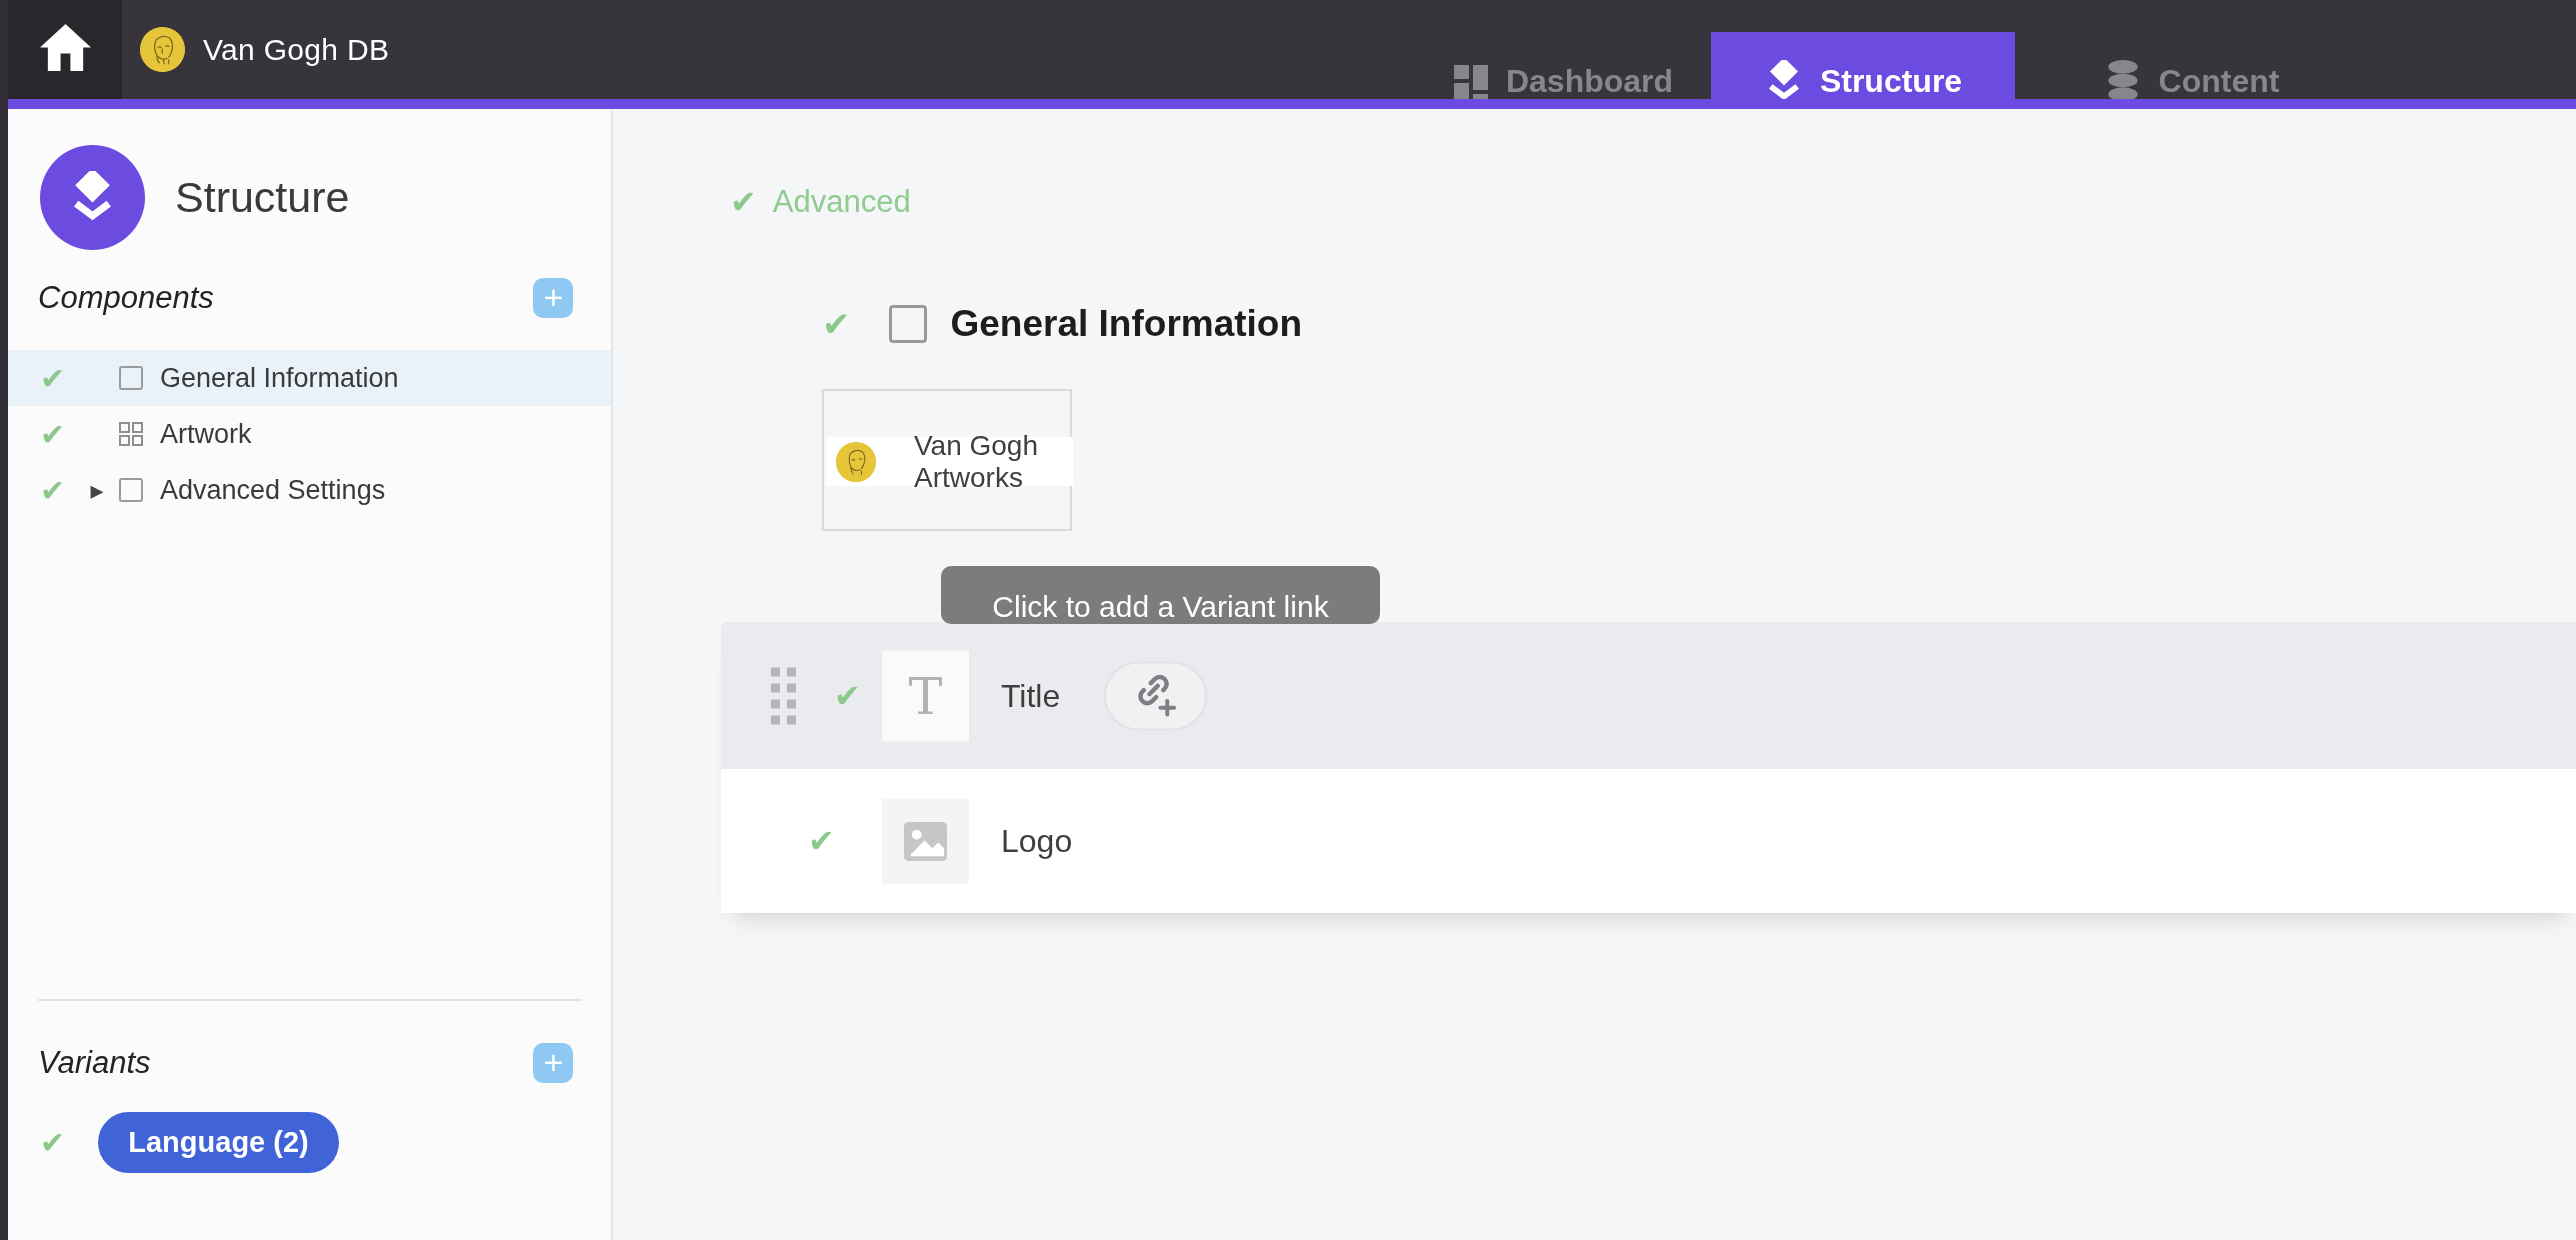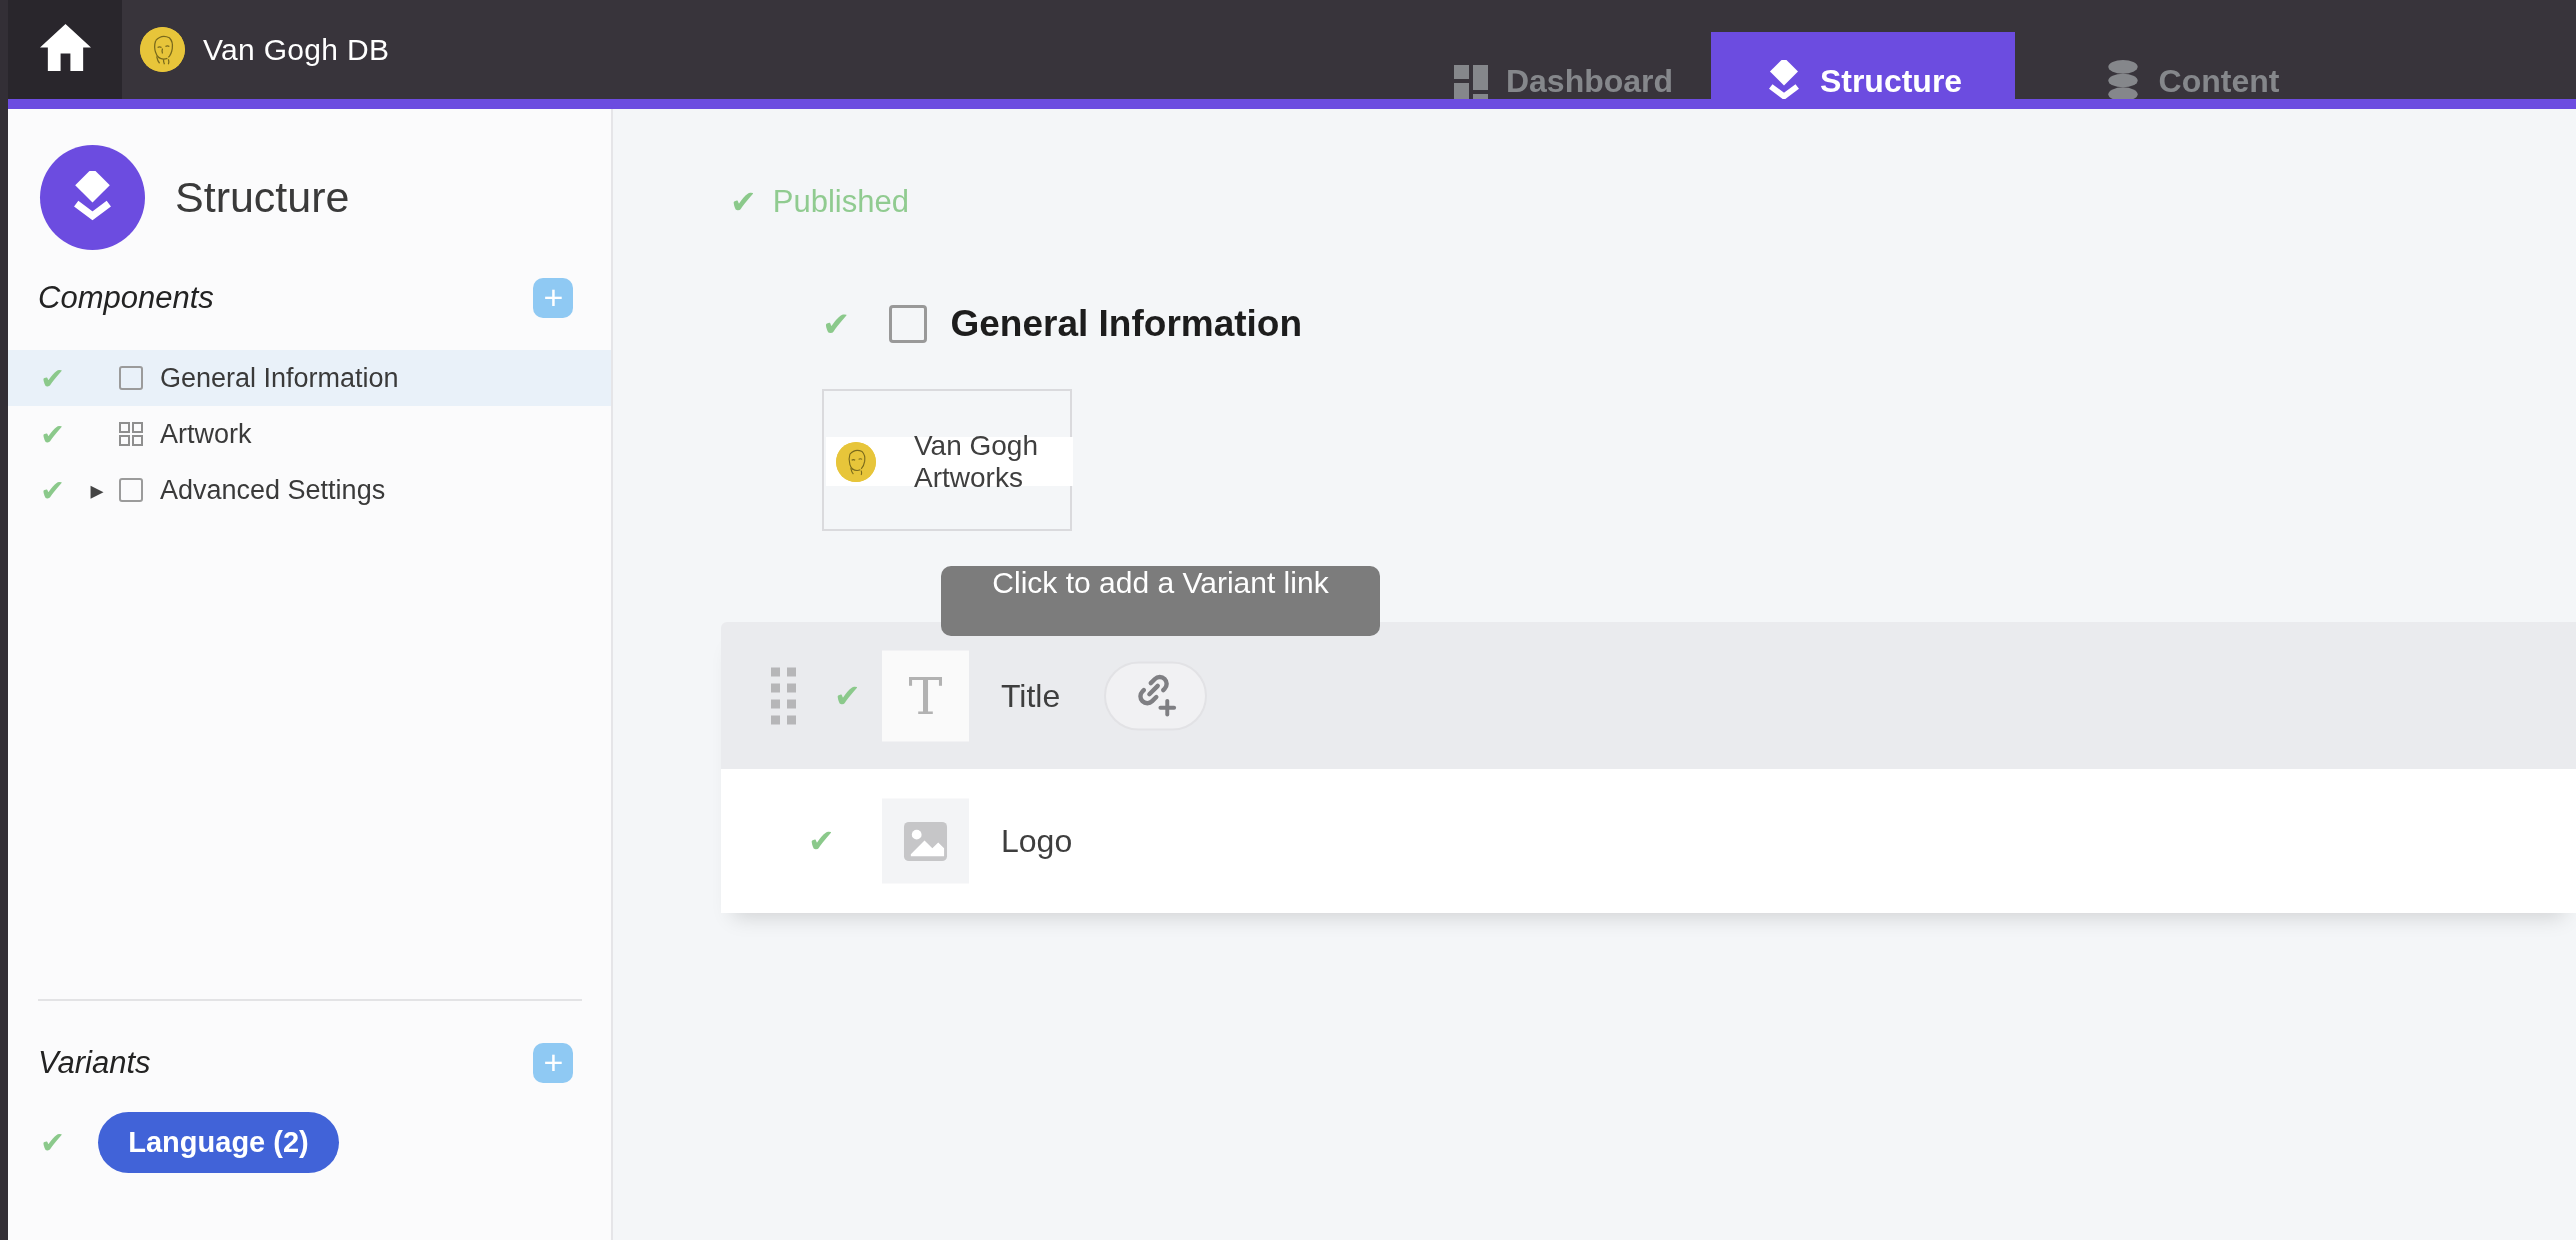--- a/index.html
+++ b/index.html
@@ -60,22 +60,22 @@
   .gi-header { position:absolute; left:209px; top:186px; height:57px; display:flex; align-items:center; }
   .gi-header .chk { font-size:34px; color:#8bc98b; }
   .gi-header .box { width:38px; height:38px; border:3px solid #999; border-radius:4px; margin-left:38px; }
   .gi-header .ttl { margin-left:24px; font-size:37px; font-weight:700; color:#1d1d1d; }
   .card { position:absolute; left:209px; top:280px; width:250px; height:142px; border:2px solid #dadadd; }
   .card-strip { position:absolute; left:2px; right:-3px; top:46px; height:49px; background:#ffffff;
     display:flex; align-items:center; }
   .card-strip .mini-avatar { width:40px; height:40px; border-radius:50%; background:#e7c53a;
     margin-left:10px; overflow:hidden; flex:0 0 auto; }
   .card-strip .card-text { margin-left:38px; font-size:28px; color:#3f3f3f; }
-  .tooltip { position:absolute; left:328px; top:457px; width:439px; height:70px; background:#7c7c7c;
-    border-radius:10px; z-index:6; display:flex; align-items:flex-start; justify-content:center;
+  .tooltip { position:absolute; left:328px; top:457px; width:439px; height:58px; background:#7c7c7c;
+    border-radius:10px; z-index:6; display:flex; align-items:flex-end; justify-content:center;
     color:#fff; font-size:30px; }
   .field-rows { position:absolute; left:108px; top:513px; right:0; box-shadow:0 16px 20px -12px rgba(0,0,0,.15); }
   .field-row { position:relative; }
   .field-row.title-row { height:147px; background:#eaebee; border-top-left-radius:6px; }
   .field-row.logo-row { height:144px; background:#ffffff; }
   .vcenter { position:absolute; top:50%; transform:translateY(-50%); }
   .drag-handle { left:50px; display:grid; grid-template-columns:9px 9px; grid-auto-rows:9px; gap:7px; }
   .drag-handle i { background:#b6b6b8; }
   .row-check { font-size:32px; color:#8bc98b; }
   .title-row .row-check { left:113px; }
@@ -217,21 +217,21 @@
     <div class="variant-row">
       <span class="s-check">✔</span>
       <span class="variant-pill">Language (2)</span>
     </div>
   </aside>
 
   <main class="main">
 
     <div class="published">
       <span class="chk">✔</span>
-      <span class="lbl">Published</span>
+      <span class="lbl">Advanced</span>
     </div>
 
     <div class="gi-header">
       <span class="chk">✔</span>
       <span class="box"></span>
       <span class="ttl">General Information</span>
     </div>
 
     <div class="card">
       <div class="card-strip">

